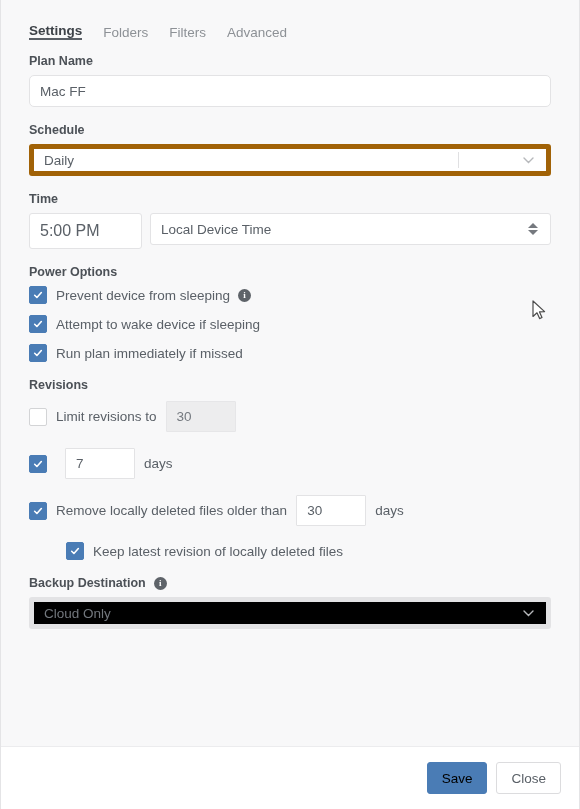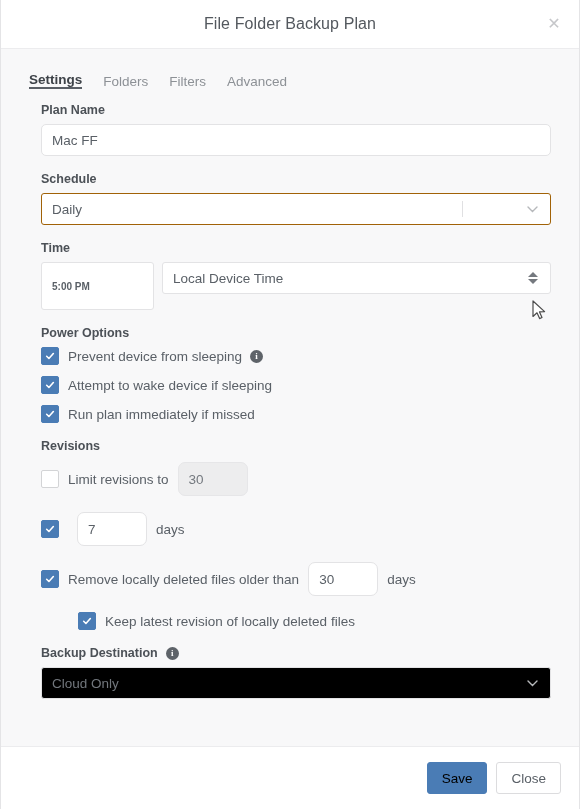--- a/index.html
+++ b/index.html
@@ -82,21 +82,20 @@
     font-weight: bold;
     border-bottom: 2px solid #5a5f66;
   }
 
   
   .dlg-body {
     flex: 1;
     padding: 14px 28px 0 28px;
     overflow: hidden;
     background: #f8f8f9;
-    margin-left: 12px;
   }
   .field-label {
     font-size: 12.5px;
     font-weight: bold;
     color: #4c5157;
     margin-bottom: 7px;
     display: flex;
     align-items: center;
   }
   .group { margin-bottom: 16px; }
@@ -112,21 +111,21 @@
     color: #5a6067;
     padding: 0 10px;
     font-family: "Liberation Sans", sans-serif;
     outline: none;
   }
 
   .select-box {
     width: 100%;
     height: 32px;
     box-sizing: border-box;
-    border: 1px solid #a16207;
+    border: 5px solid #a16207;
     border-radius: 3px;
     background: #ffffff;
     display: flex;
     align-items: center;
     padding: 0 0 0 10px;
     font-size: 13.5px;
     color: #5a6067;
     cursor: pointer;
     position: relative;
     gap: 44px;
@@ -150,31 +149,30 @@
     align-items: center;
     justify-content: center;
     margin-right: 6px;
     color: #b6b8bb;
   }
 
   
   .time-row { display: flex; gap: 8px; }
   .time-input {
     width: 113px;
-    height: 48px;
+    height: 36px;
     box-sizing: border-box;
     border: 1px solid #e3e3e5;
     border-radius: 3px;
     background: #ffffff;
-    font-size: 10px;
+    font-size: 16px;
     color: #5a6067;
     padding: 0 10px;
     font-family: "Liberation Sans", sans-serif;
     outline: none;
-    font-weight: bold;
   }
   .tz-box {
     flex: 1;
     height: 32px;
     box-sizing: border-box;
     border: 1px solid #e3e3e5;
     border-radius: 3px;
     background: #ffffff;
     display: flex;
     align-items: center;
@@ -258,25 +256,25 @@
     margin-left: 8px;
     font-family: "Liberation Serif", serif;
     cursor: pointer;
   }
 
   .num-input {
     width: 70px;
     height: 31px;
     box-sizing: border-box;
     border: 1px solid #e3e3e5;
-    border-radius: 7px;
-    background: #ffffff;
-    font-size: 13.5px;
-    color: #5a6067;
-    padding: 16px 10px;
+    border-radius: 1px;
+    background: #ffffff;
+    font-size: 13.5px;
+    color: #5a6067;
+    padding: 8px 10px;
     font-family: "Liberation Sans", sans-serif;
     outline: none;
     margin: 0 9px;
   }
   .num-input.disabled {
     background: #ededee;
     color: #74797f;
     border-color: #e6e6e8;
   }
   .days-lbl {
@@ -333,24 +331,20 @@
     width: 15px;
     height: 22px;
     pointer-events: none;
   }
 </style>
 </head>
 <body>
 
 <div class="dialog">
 
-  <div class="dlg-header">
-    <div class="dlg-title">File Folder Backup Plan</div>
-    <div class="close-x">✕</div>
-  </div>
 
   <div class="tabs">
     <div class="tab active">Settings</div>
     <div class="tab">Folders</div>
     <div class="tab">Filters</div>
     <div class="tab">Advanced</div>
   </div>
 
   <div class="dlg-body">
 

